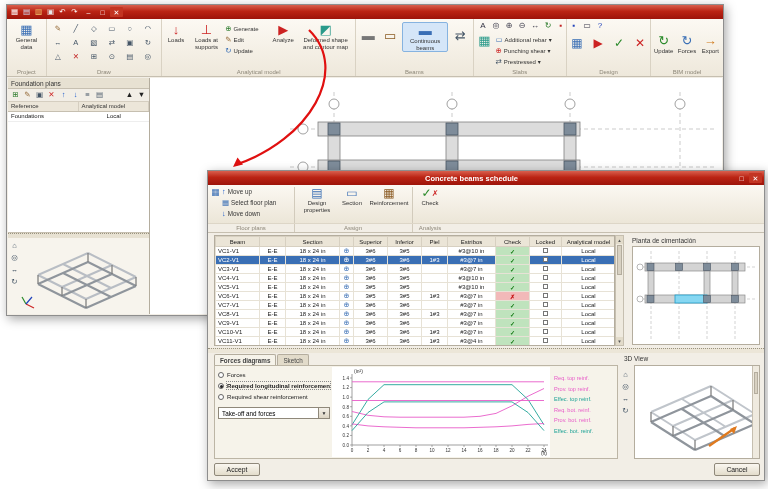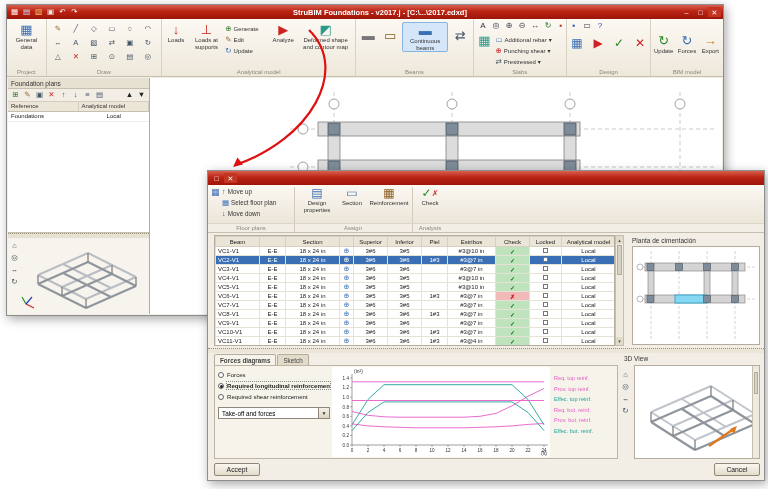--- a/index.html
+++ b/index.html
@@ -112,21 +112,20 @@
   <div class="win" style="left:6px;top:4px;width:718px;height:312px;z-index:10">
     <div class="tbar">
       <div class="strip qa">
           <span class="ic" style="color: rgb(255, 255, 255);">▦</span>
           <span class="ic" style="color: rgb(207, 227, 255);">▤</span>
           <span class="ic" style="color: rgb(247, 214, 116);">▥</span>
           <span class="ic" style="color: rgb(232, 232, 232);">▣</span>
           <span class="ic" style="color: rgb(255, 255, 255);">↶</span>
           <span class="ic" style="color: rgb(255, 255, 255);">↷</span>
         </div>
-      <div class="ttl">StruBIM Foundations - v2017.j - [C:\...\2017.edxd]</div>
       <div class="strip wc">
           <span class="ic" style="color: rgb(255, 255, 255);">–</span>
           <span class="ic" style="color: rgb(255, 255, 255);">□</span>
           <span class="ic" style="color: rgb(255, 255, 255);">✕</span>
         </div>
     </div>
 
     <div class="ribbon">
       <div class="rtools strip">
           <span class="ic" style="color: rgb(51, 51, 68);">A</span>
@@ -381,20 +380,21 @@
     </div>
   </div>
 
   <svg style="position:absolute;left:0;top:0;z-index:25;pointer-events:none" width="768" height="489">
     <path d="M 309 30 C 350 70, 310 140, 235 165" fill="none" stroke="#e01010" stroke-width="2.2"></path>
     <polygon points="233,167 237.5,157.5 243,164.5" fill="#e01010"></polygon>
   </svg>
 
   <div class="win" style="left:207px;top:170px;width:558px;height:311px;z-index:30">
     <div class="tbar">
+      <div class="ttl">Concrete beams schedule</div>
       <div class="strip wc">
           <span class="ic" style="color: rgb(255, 255, 255);">□</span>
           <span class="ic" style="color: rgb(255, 255, 255);">✕</span>
         </div>
     </div>
 
     <div class="dtb">
       <span class="ic" style="position:absolute;left:2px;top:2px;font-size:9px;color:#3a6fb5">▦</span>
       <div class="dstack">
         <div class="sbtn">

